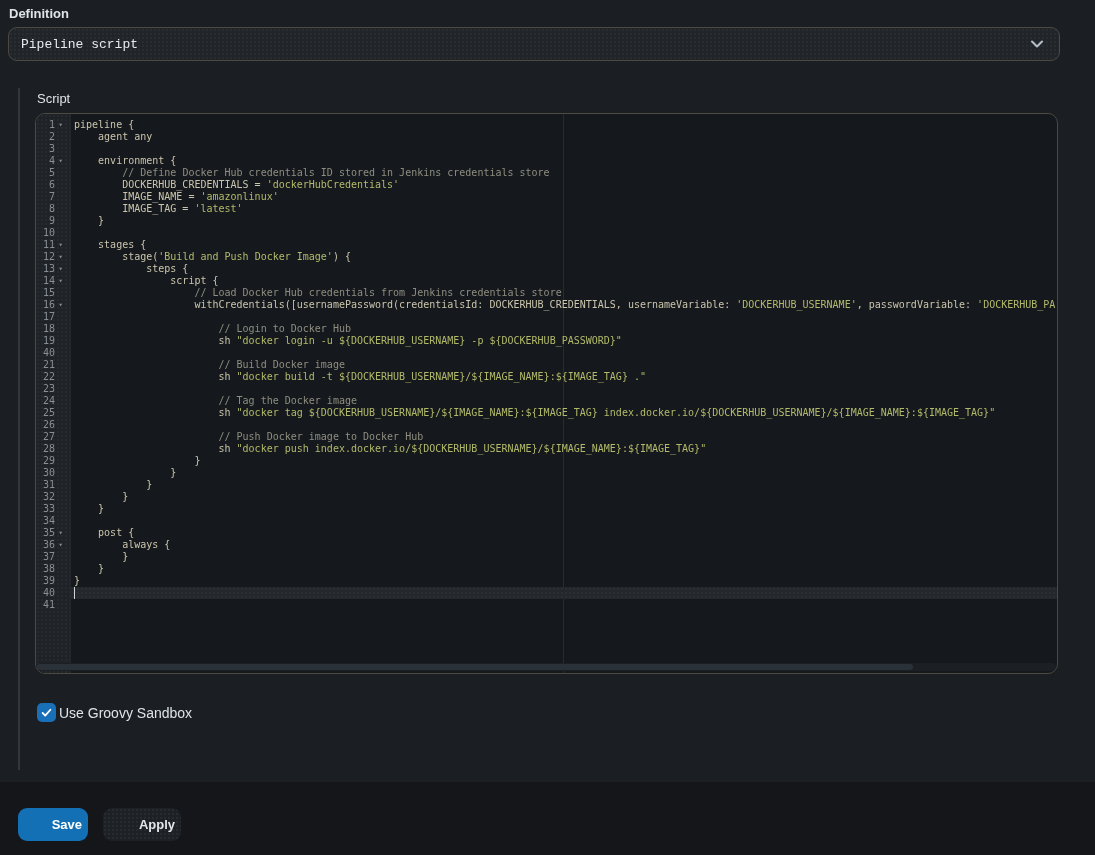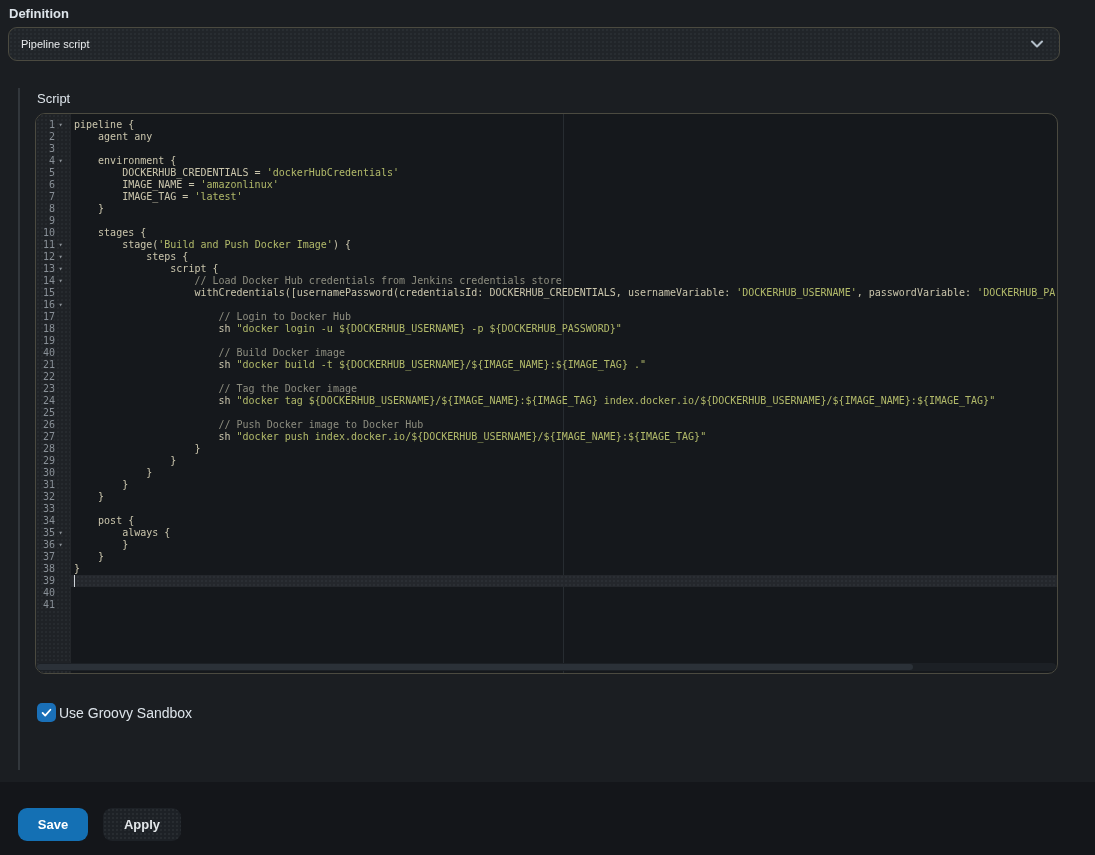--- a/index.html
+++ b/index.html
@@ -17,21 +17,21 @@
   .def-label{
     position:absolute;left:9px;top:6px;
     color:#dde4ea;font-size:13px;font-weight:bold;
   }
   .select{
     position:absolute;left:8px;top:27px;width:1052px;height:34px;
     box-sizing:border-box;border:1px solid #4b4a40;border-radius:9px;
     background-color:#212529;cursor:pointer;
     display:flex;align-items:center;
   }
-  .select-value{color:#e7eaec;font-size:11px;padding-left:12px;flex:1;}
+  .select-value{color:#e7eaec;font-size:13px;padding-left:12px;flex:1;font-family:Liberation Mono, monospace;}
   .select .chevron{margin-right:14px;flex:none;}
   
   .indent-line{
     position:absolute;left:18px;top:88px;width:2px;height:682px;
     background:#32373c;
   }
   .script-label{
     position:absolute;left:37px;top:91px;
     color:#dde4ea;font-size:13px;
   }
@@ -99,20 +99,21 @@
   }
   
   .footer{
     position:absolute;left:0;top:782px;width:1095px;height:73px;
     background:#14161a;
   }
   .btn{
     position:absolute;top:26px;height:33px;border:none;border-radius:9px;
     font-family:"Liberation Sans", sans-serif;font-size:13px;font-weight:700;
     cursor:pointer;
+    text-align:right;
   }
   .btn-save{left:18px;width:70px;background:#1470b4;color:#ffffff;}
   .btn-apply{
     left:103px;width:78px;color:#e3e7ea;background-color:#1d2126;
     background-image:radial-gradient(circle, rgba(175,185,195,0.07) 1px, transparent 1.3px);
     background-size:4px 4px;
   }
 </style>
 </head>
 <body>
@@ -178,20 +179,21 @@
           <div class="grow"><span class="num">41</span><span class="fold"></span></div>
         </div>
     </div>
     <div class="code">
       <div class="ruler"></div>
       <div class="code-lines" id="code-lines">
           <div class="crow">pipeline {</div>
           <div class="crow">    agent any</div>
           <div class="crow"></div>
           <div class="crow">    environment {</div>
+          <div class="crow">        <span class="cmt">// Define Docker Hub credentials ID stored in Jenkins credentials store</span></div>
           <div class="crow">        DOCKERHUB_CREDENTIALS = <span class="str">'dockerHubCredentials'</span></div>
           <div class="crow">        IMAGE_NAME = <span class="str">'amazonlinux'</span></div>
           <div class="crow">        IMAGE_TAG = <span class="str">'latest'</span></div>
           <div class="crow">    }</div>
           <div class="crow"></div>
           <div class="crow">    stages {</div>
           <div class="crow">        stage(<span class="str">'Build and Push Docker Image'</span>) {</div>
           <div class="crow">            steps {</div>
           <div class="crow">                script {</div>
           <div class="crow">                    <span class="cmt">// Load Docker Hub credentials from Jenkins credentials store</span></div>

